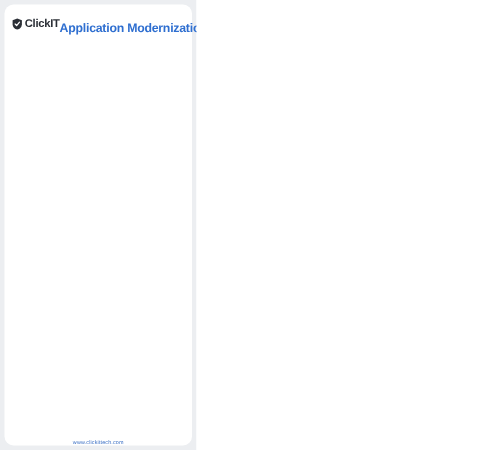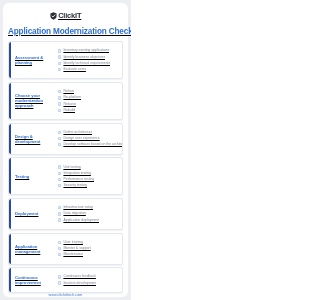--- a/index.html
+++ b/index.html
@@ -24,22 +24,21 @@
     position: absolute;
     left: 3px;
     top: 3px;
     width: 125px;
     height: 294px;
     background: #ffffff;
     border-radius: 6px;
     box-sizing: border-box;
     padding: 6px 5px 4px 5px;
     display: flex;
-    flex-direction: column;
-    text-decoration: underline;
+    flex-direction: row;
   }
   
   .logo-row {
     height: 13px;
     display: flex;
     align-items: center;
     justify-content: center;
     gap: 1.5px;
   }
   .logo-mark {

